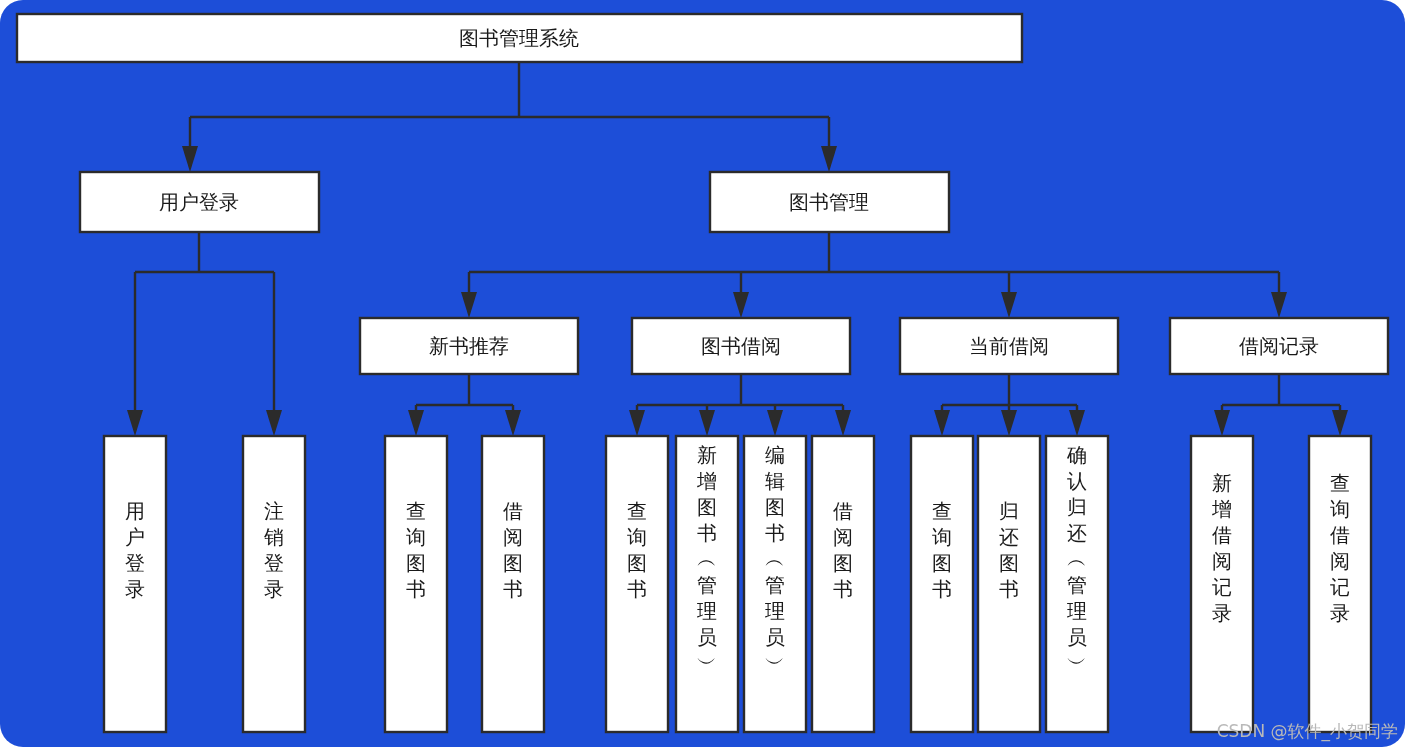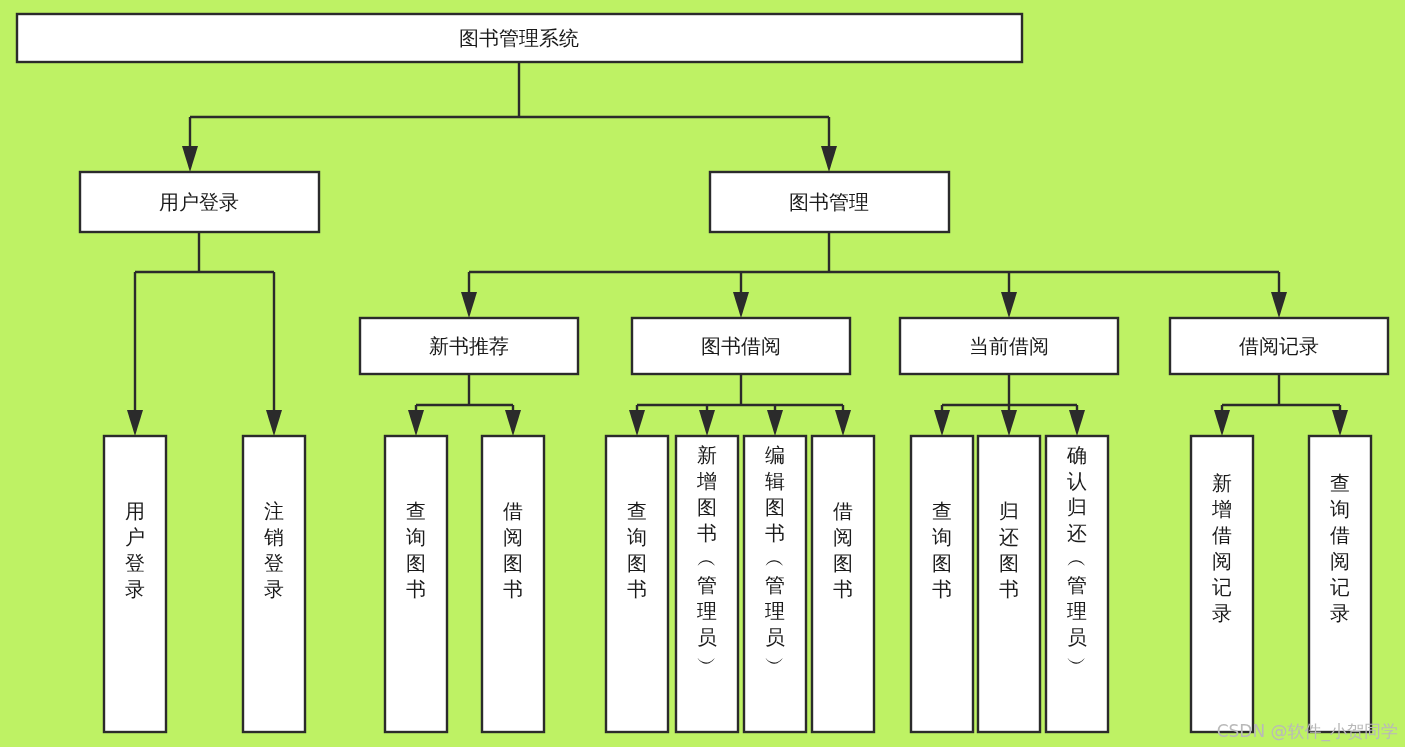--- a/index.html
+++ b/index.html
@@ -8,22 +8,23 @@
     padding: 0;
     background: #ffffff;
   }
   body {
     font-family: "DejaVu Sans", "Liberation Sans", sans-serif;
   }
   #diagram-root {
     position: relative;
     width: 1405px;
     height: 747px;
-    background: #bef264;
+    background: #1d4ed8;
     overflow: hidden;
+    border-radius: 23px;
   }
   svg.diagram-canvas {
     position: absolute;
     left: 0;
     top: 0;
     width: 1405px;
     height: 747px;
     display: block;
   }
   .node-box {

